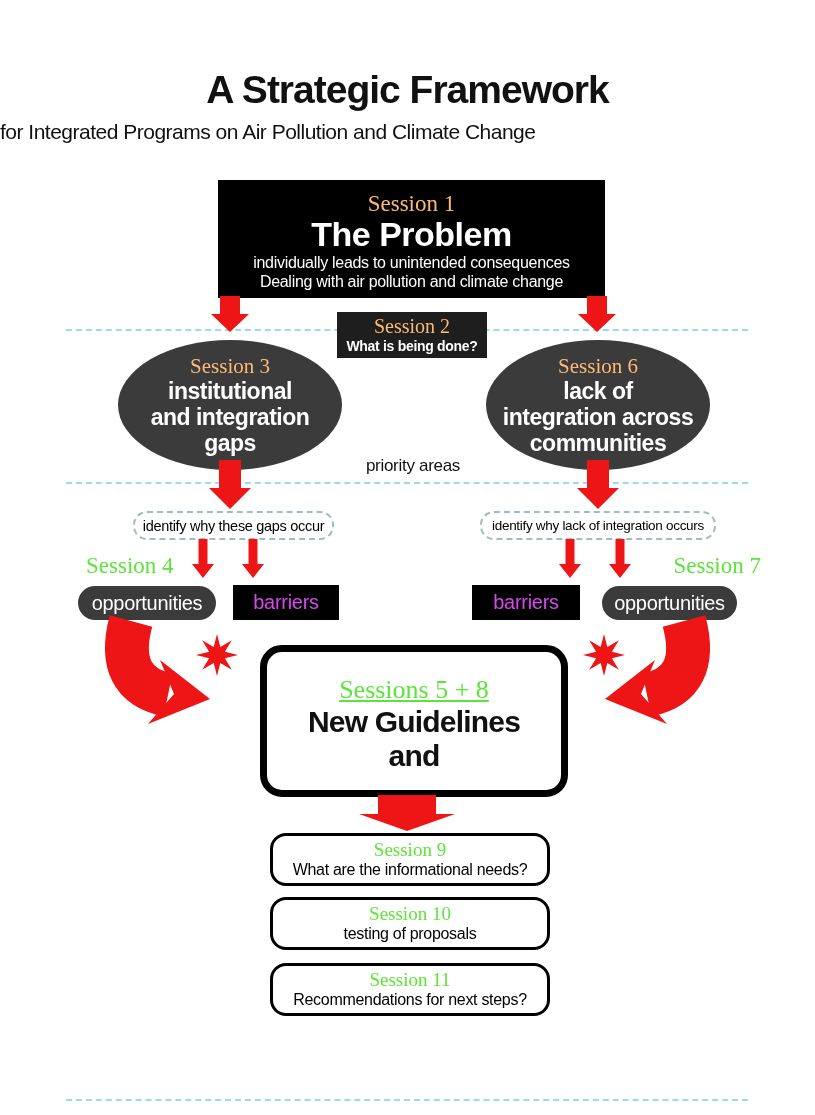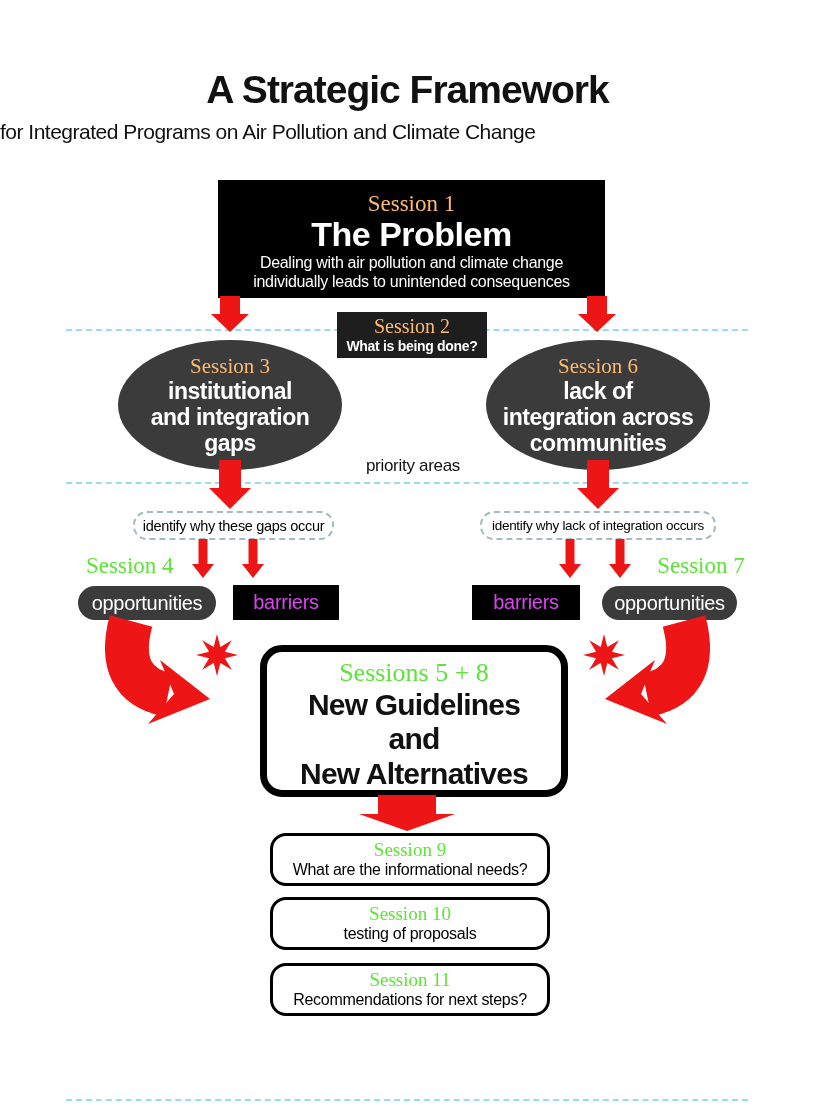--- a/index.html
+++ b/index.html
@@ -52,21 +52,21 @@
   
   .opp-pill{background:#3b3b3b;color:#fff;border-radius:17px;font-size:20px;letter-spacing:-0.3px;z-index:2;}
   .opp-left{left:78px;top:586px;width:138px;height:34px;}
   .opp-right{left:602px;top:586px;width:135px;height:34px;}
   .bar-box{background:#000;color:#d946ef;font-size:20px;letter-spacing:-0.3px;z-index:2;}
   .bar-left{left:233px;top:585px;width:106px;height:35px;}
   .bar-right{left:472px;top:585px;width:108px;height:35px;}
 
   
   .big-box{left:260px;top:645px;width:308px;height:152px;background:#fff;border:7px solid #000;border-radius:22px;box-sizing:border-box;z-index:2;}
-  .big-box .sess{font-size:26px;line-height:1.1;margin-top:8px;}
+  .big-box .sess{font-size:26px;line-height:1.1;margin-top:8px;text-decoration:underline;}
   .big-box .line{font-size:30px;font-weight:bold;color:#111;line-height:1.15;letter-spacing:-0.8px;}
 
   
   .round-box{left:270px;width:280px;height:53px;background:#fff;border:3px solid #000;border-radius:16px;box-sizing:border-box;z-index:2;}
   .round-box .sess{font-size:19px;line-height:1.1;}
   .round-box .txt{font-size:16px;color:#000;letter-spacing:-0.3px;line-height:1.1;}
   .rb-9{top:833px;}
   .rb-10{top:897px;}
   .rb-11{top:963px;}
 
@@ -83,22 +83,22 @@
   <div class="abs dash-line" style="left:66px;top:329px;width:682px;"></div>
   <div class="abs dash-line" style="left:66px;top:482px;width:682px;"></div>
   <div class="abs dash-line" style="left:66px;top:1099px;width:682px;"></div>
 
   <div class="abs title">A Strategic Framework</div>
   <div class="abs subtitle">for Integrated Programs on Air Pollution and Climate Change</div>
 
   <div class="abs problem-box center-text">
     <div class="sess serif-label on-dark">Session 1</div>
     <div class="ttl">The Problem</div>
+    <div class="desc">individually leads to unintended consequences</div>
     <div class="desc">Dealing with air pollution and climate change</div>
-    <div class="desc">individually leads to unintended consequences</div>
   </div>
 
   <div class="abs s2-box center-text">
     <div class="sess serif-label on-dark">Session 2</div>
     <div class="q">What is being done?</div>
   </div>
 
   <div class="abs bubble bubble-left center-text">
     <div class="sess serif-label on-dark">Session 3</div>
     <div class="line">institutional</div>
@@ -116,40 +116,39 @@
   <div class="abs priority">priority areas</div>
 
   <div class="abs note-pill note-left center-text">
     <span>identify why these gaps occur</span>
   </div>
   <div class="abs note-pill note-right center-text">
     <span>identify why lack of integration occurs</span>
   </div>
 
   <div class="abs sess-float serif-label on-light s4" style="text-align:left;">Session 4</div>
-  <div class="abs sess-float serif-label on-light s7" style="text-align:center;">Session 7</div>
+  <div class="abs sess-float serif-label on-light s7" style="text-align:right;">Session 7</div>
 
   <div class="abs opp-pill opp-left center-text">
     <span>opportunities</span>
   </div>
   <div class="abs bar-box bar-left center-text">
     <span>barriers</span>
   </div>
   <div class="abs bar-box bar-right center-text">
     <span>barriers</span>
   </div>
   <div class="abs opp-pill opp-right center-text">
     <span>opportunities</span>
   </div>
 
   <div class="abs big-box center-text">
     <div class="sess serif-label on-light">Sessions 5 + 8</div>
     <div class="line">New Guidelines</div>
     <div class="line">and</div>
-    <div class="line">New Alternatives</div>
   </div>
 
   <div class="abs round-box rb-9 center-text">
     <div class="sess serif-label on-light">Session 9</div>
     <div class="txt">What are the informational needs?</div>
   </div>
   <div class="abs round-box rb-10 center-text">
     <div class="sess serif-label on-light">Session 10</div>
     <div class="txt">testing of proposals</div>
   </div>

